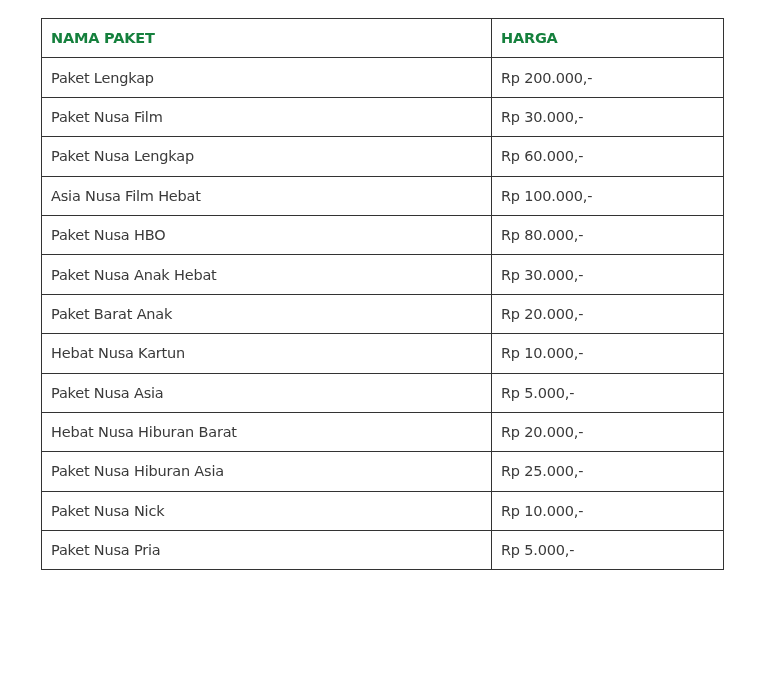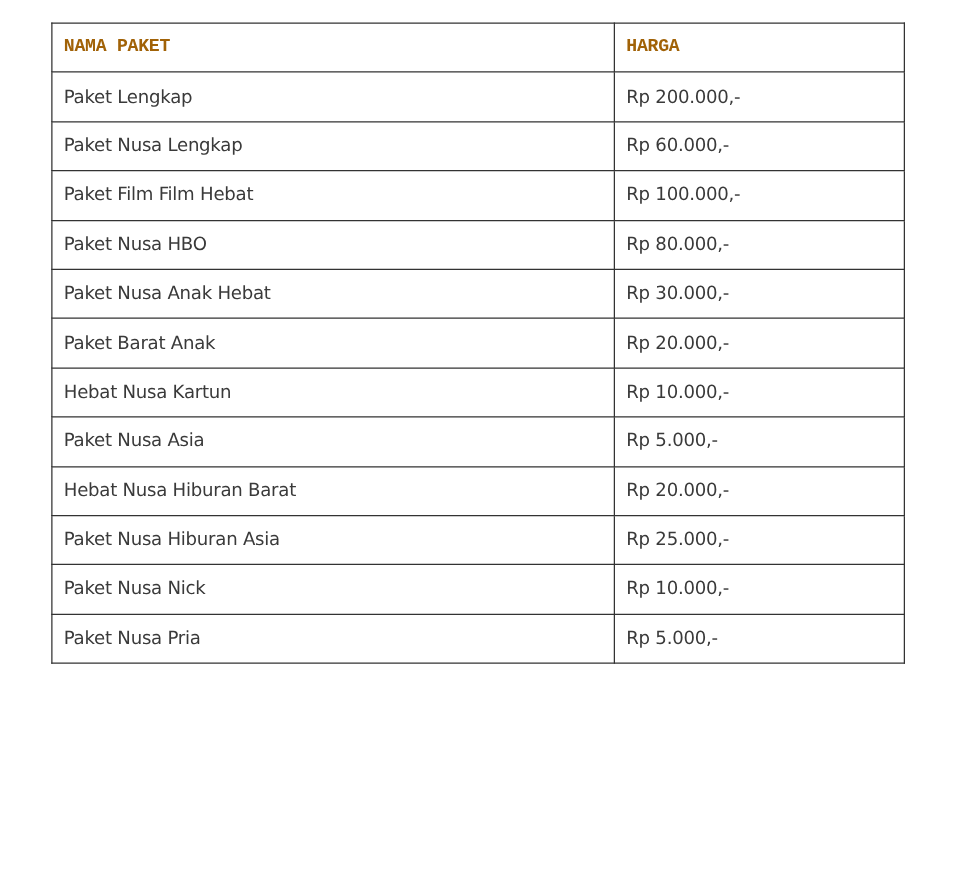--- a/index.html
+++ b/index.html
@@ -7,44 +7,48 @@
     table.price-table {
       position: absolute; left: 41px; top: 18px;
       width: 683px; border-collapse: collapse;
       font-family: "DejaVu Sans", sans-serif; font-size: 14.5px; color: #3a3a3a;
     }
     table.price-table td, table.price-table th {
       border: 1.5px solid #333333;
       height: 38.4px; padding: 0 0 0 9px; text-align: left; vertical-align: middle;
       letter-spacing: -0.2px;
     }
-    table.price-table th { font-weight: bold; color: #a16207; font-family: Liberation Mono, monospace; }
+    table.price-table th { font-weight: bold; color: #15803d; }
     table.price-table .col-name { width: 440px; }
   </style>
 </head>
 <body>
 
 <table class="price-table">
   <thead>
     <tr>
       <th class="col-name">NAMA PAKET</th>
       <th>HARGA</th>
     </tr>
   </thead>
   <tbody>
     <tr>
         <td>Paket Lengkap</td>
         <td>Rp 200.000,-</td>
       </tr>
     <tr>
+        <td>Paket Nusa Film</td>
+        <td>Rp 30.000,-</td>
+      </tr>
+    <tr>
         <td>Paket Nusa Lengkap</td>
         <td>Rp 60.000,-</td>
       </tr>
     <tr>
-        <td>Paket Film Film Hebat</td>
+        <td>Asia Nusa Film Hebat</td>
         <td>Rp 100.000,-</td>
       </tr>
     <tr>
         <td>Paket Nusa HBO</td>
         <td>Rp 80.000,-</td>
       </tr>
     <tr>
         <td>Paket Nusa Anak Hebat</td>
         <td>Rp 30.000,-</td>
       </tr>

